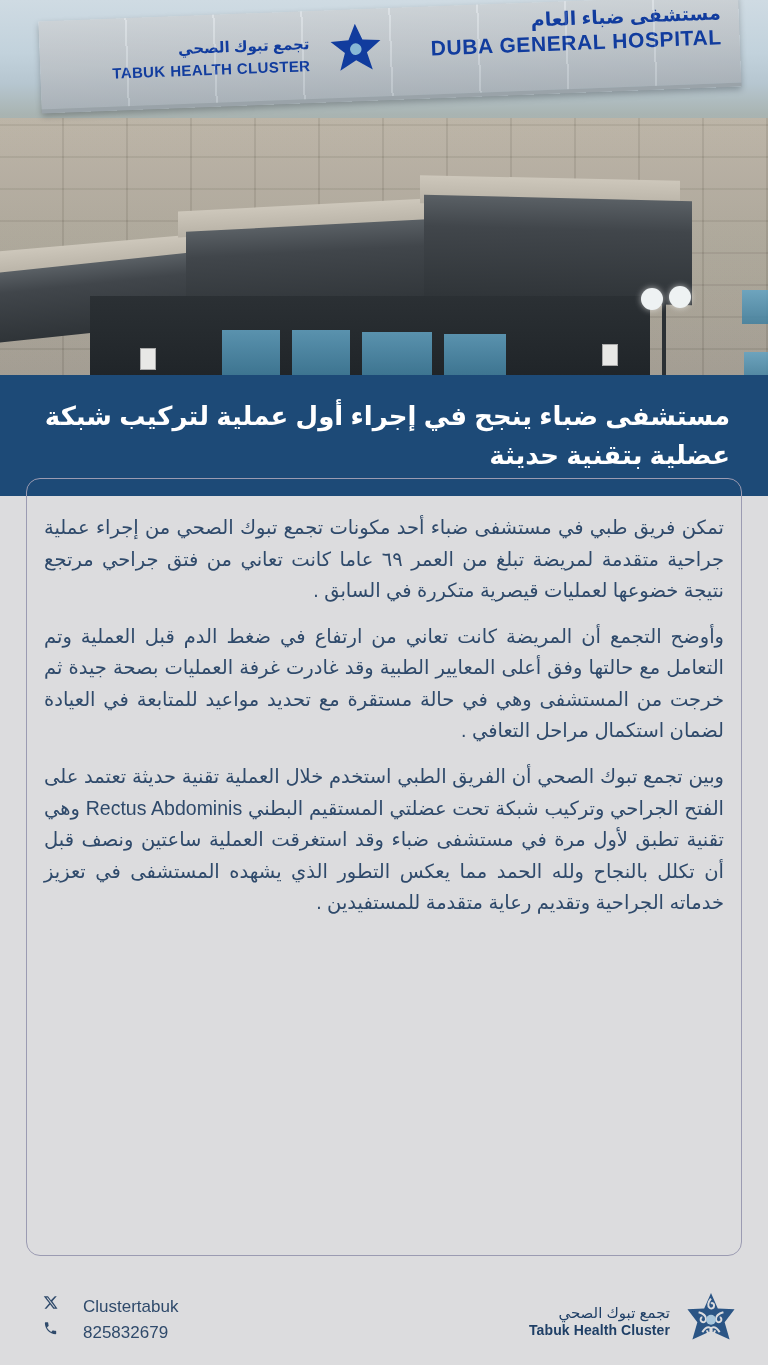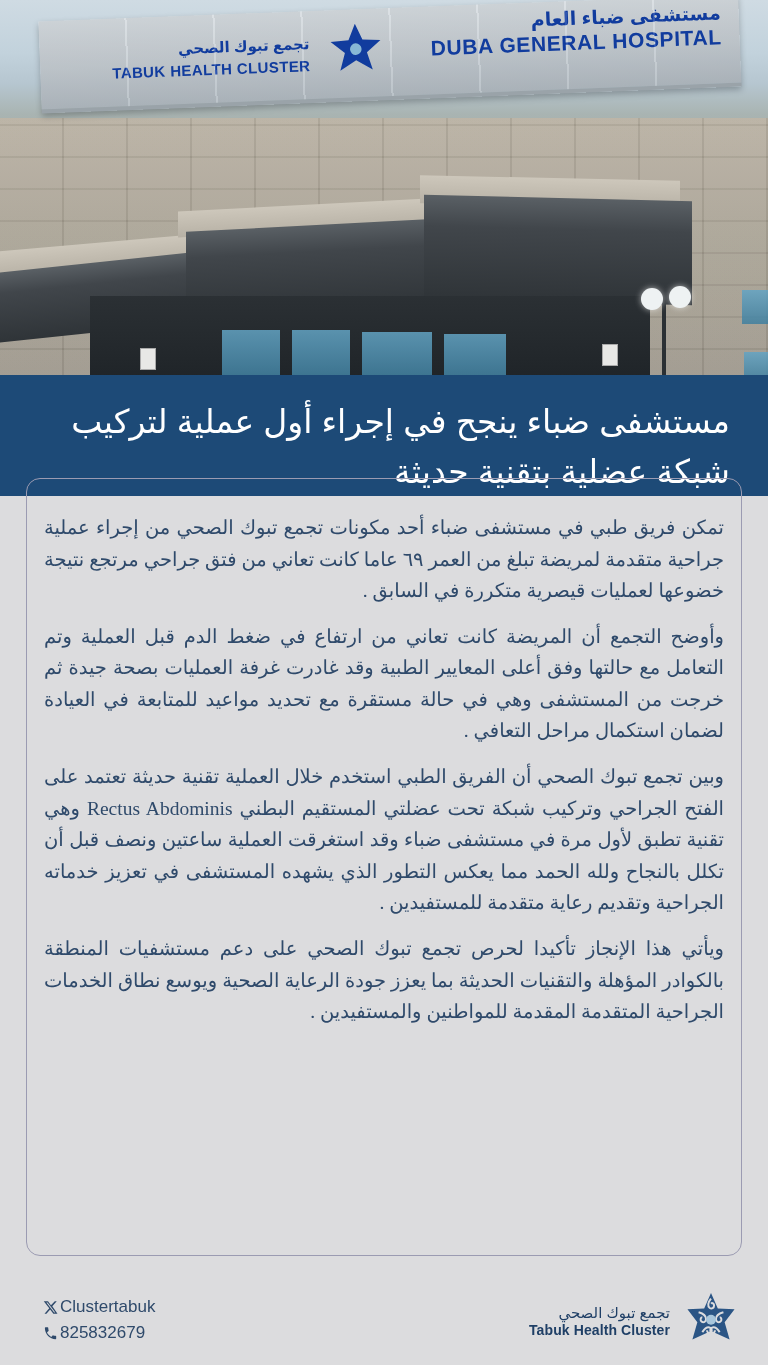--- a/index.html
+++ b/index.html
@@ -91,22 +91,22 @@
     top: 375px; left: 0;
     width: 768px; height: 121px;
     background: #1d4a77;
   }
   .headline {
     position: absolute;
     top: 22px; right: 38px; left: 38px;
     text-align: right;
     direction: rtl;
     color: #ffffff;
-    font-size: 33px;
-    font-weight: normal;
+    font-size: 26px;
+    font-weight: bold;
     line-height: 1.5;
   }
 
   
   .card {
     position: absolute;
     top: 478px; left: 26px;
     width: 716px; height: 778px;
     border: 1px solid #9b9bb2;
     border-radius: 14px;
@@ -120,40 +120,39 @@
     text-align: justify;
     text-align-last: right;
   }
   .para {
     color: #2f4a6b;
     font-size: 19.5px;
     line-height: 1.62;
     margin-bottom: 14px;
     text-align: justify;
     text-align-last: right;
-    font-family: Liberation Serif, serif;
   }
   .para:last-child { margin-bottom: 0; }
 
   
   .footer {
     position: absolute;
     left: 0; top: 1280px;
     width: 768px; height: 85px;
   }
   .contact {
     position: absolute;
     left: 42px; top: 14px;
     direction: ltr;
     text-align: left;
   }
   .contact-row {
     display: flex;
-    align-items: center;
-    gap: 1px;
+    align-items: flex-start;
+    gap: 24px;
     color: #2f4a6b;
     font-size: 17px;
     line-height: 1.55;
   }
   .contact-row .ic { width:17px; height:17px; display:flex; align-items:center; justify-content:center; flex:0 0 17px;}
 
   .brand {
     position: absolute;
     right: 26px; top: 10px;
     display: flex;
@@ -217,21 +216,20 @@
 <div class="headline-band">
   <div class="headline">مستشفى ضباء ينجح في إجراء أول عملية لتركيب شبكة عضلية بتقنية حديثة</div>
 </div>
 
 <div class="card"></div>
 
 <div class="card-body">
   <p class="para">تمكن فريق طبي في مستشفى ضباء أحد مكونات تجمع تبوك الصحي من إجراء عملية جراحية متقدمة لمريضة تبلغ من العمر ٦٩ عاما كانت تعاني من فتق جراحي مرتجع نتيجة خضوعها لعمليات قيصرية متكررة في السابق .</p>
   <p class="para">وأوضح التجمع أن المريضة كانت تعاني من ارتفاع في ضغط الدم قبل العملية وتم التعامل مع حالتها وفق أعلى المعايير الطبية وقد غادرت غرفة العمليات بصحة جيدة ثم خرجت من المستشفى وهي في حالة مستقرة مع تحديد مواعيد للمتابعة في العيادة لضمان استكمال مراحل التعافي .</p>
   <p class="para">وبين تجمع تبوك الصحي أن الفريق الطبي استخدم خلال العملية تقنية حديثة تعتمد على الفتح الجراحي وتركيب شبكة تحت عضلتي المستقيم البطني Rectus Abdominis وهي تقنية تطبق لأول مرة في مستشفى ضباء وقد استغرقت العملية ساعتين ونصف قبل أن تكلل بالنجاح ولله الحمد مما يعكس التطور الذي يشهده المستشفى في تعزيز خدماته الجراحية وتقديم رعاية متقدمة للمستفيدين .</p>
-  <p class="para">ويأتي هذا الإنجاز تأكيدا لحرص تجمع تبوك الصحي على دعم مستشفيات المنطقة بالكوادر المؤهلة والتقنيات الحديثة بما يعزز جودة الرعاية الصحية ويوسع نطاق الخدمات الجراحية المتقدمة المقدمة للمواطنين والمستفيدين .</p>
 </div>
 
 <div class="footer">
 
   <div class="contact">
     <div class="contact-row">
       <span class="ic">
         <svg viewBox="0 0 24 24" width="15" height="15" fill="#2f4a6b">
           <path d="M18.9 2H22l-7.1 8.1L23.2 22h-6.6l-5.2-6.8L5.5 22H2.4l7.6-8.7L1.2 2h6.8l4.7 6.2L18.9 2zm-1.1 18h1.8L7.3 3.9H5.4L17.8 20z"></path>
         </svg>

